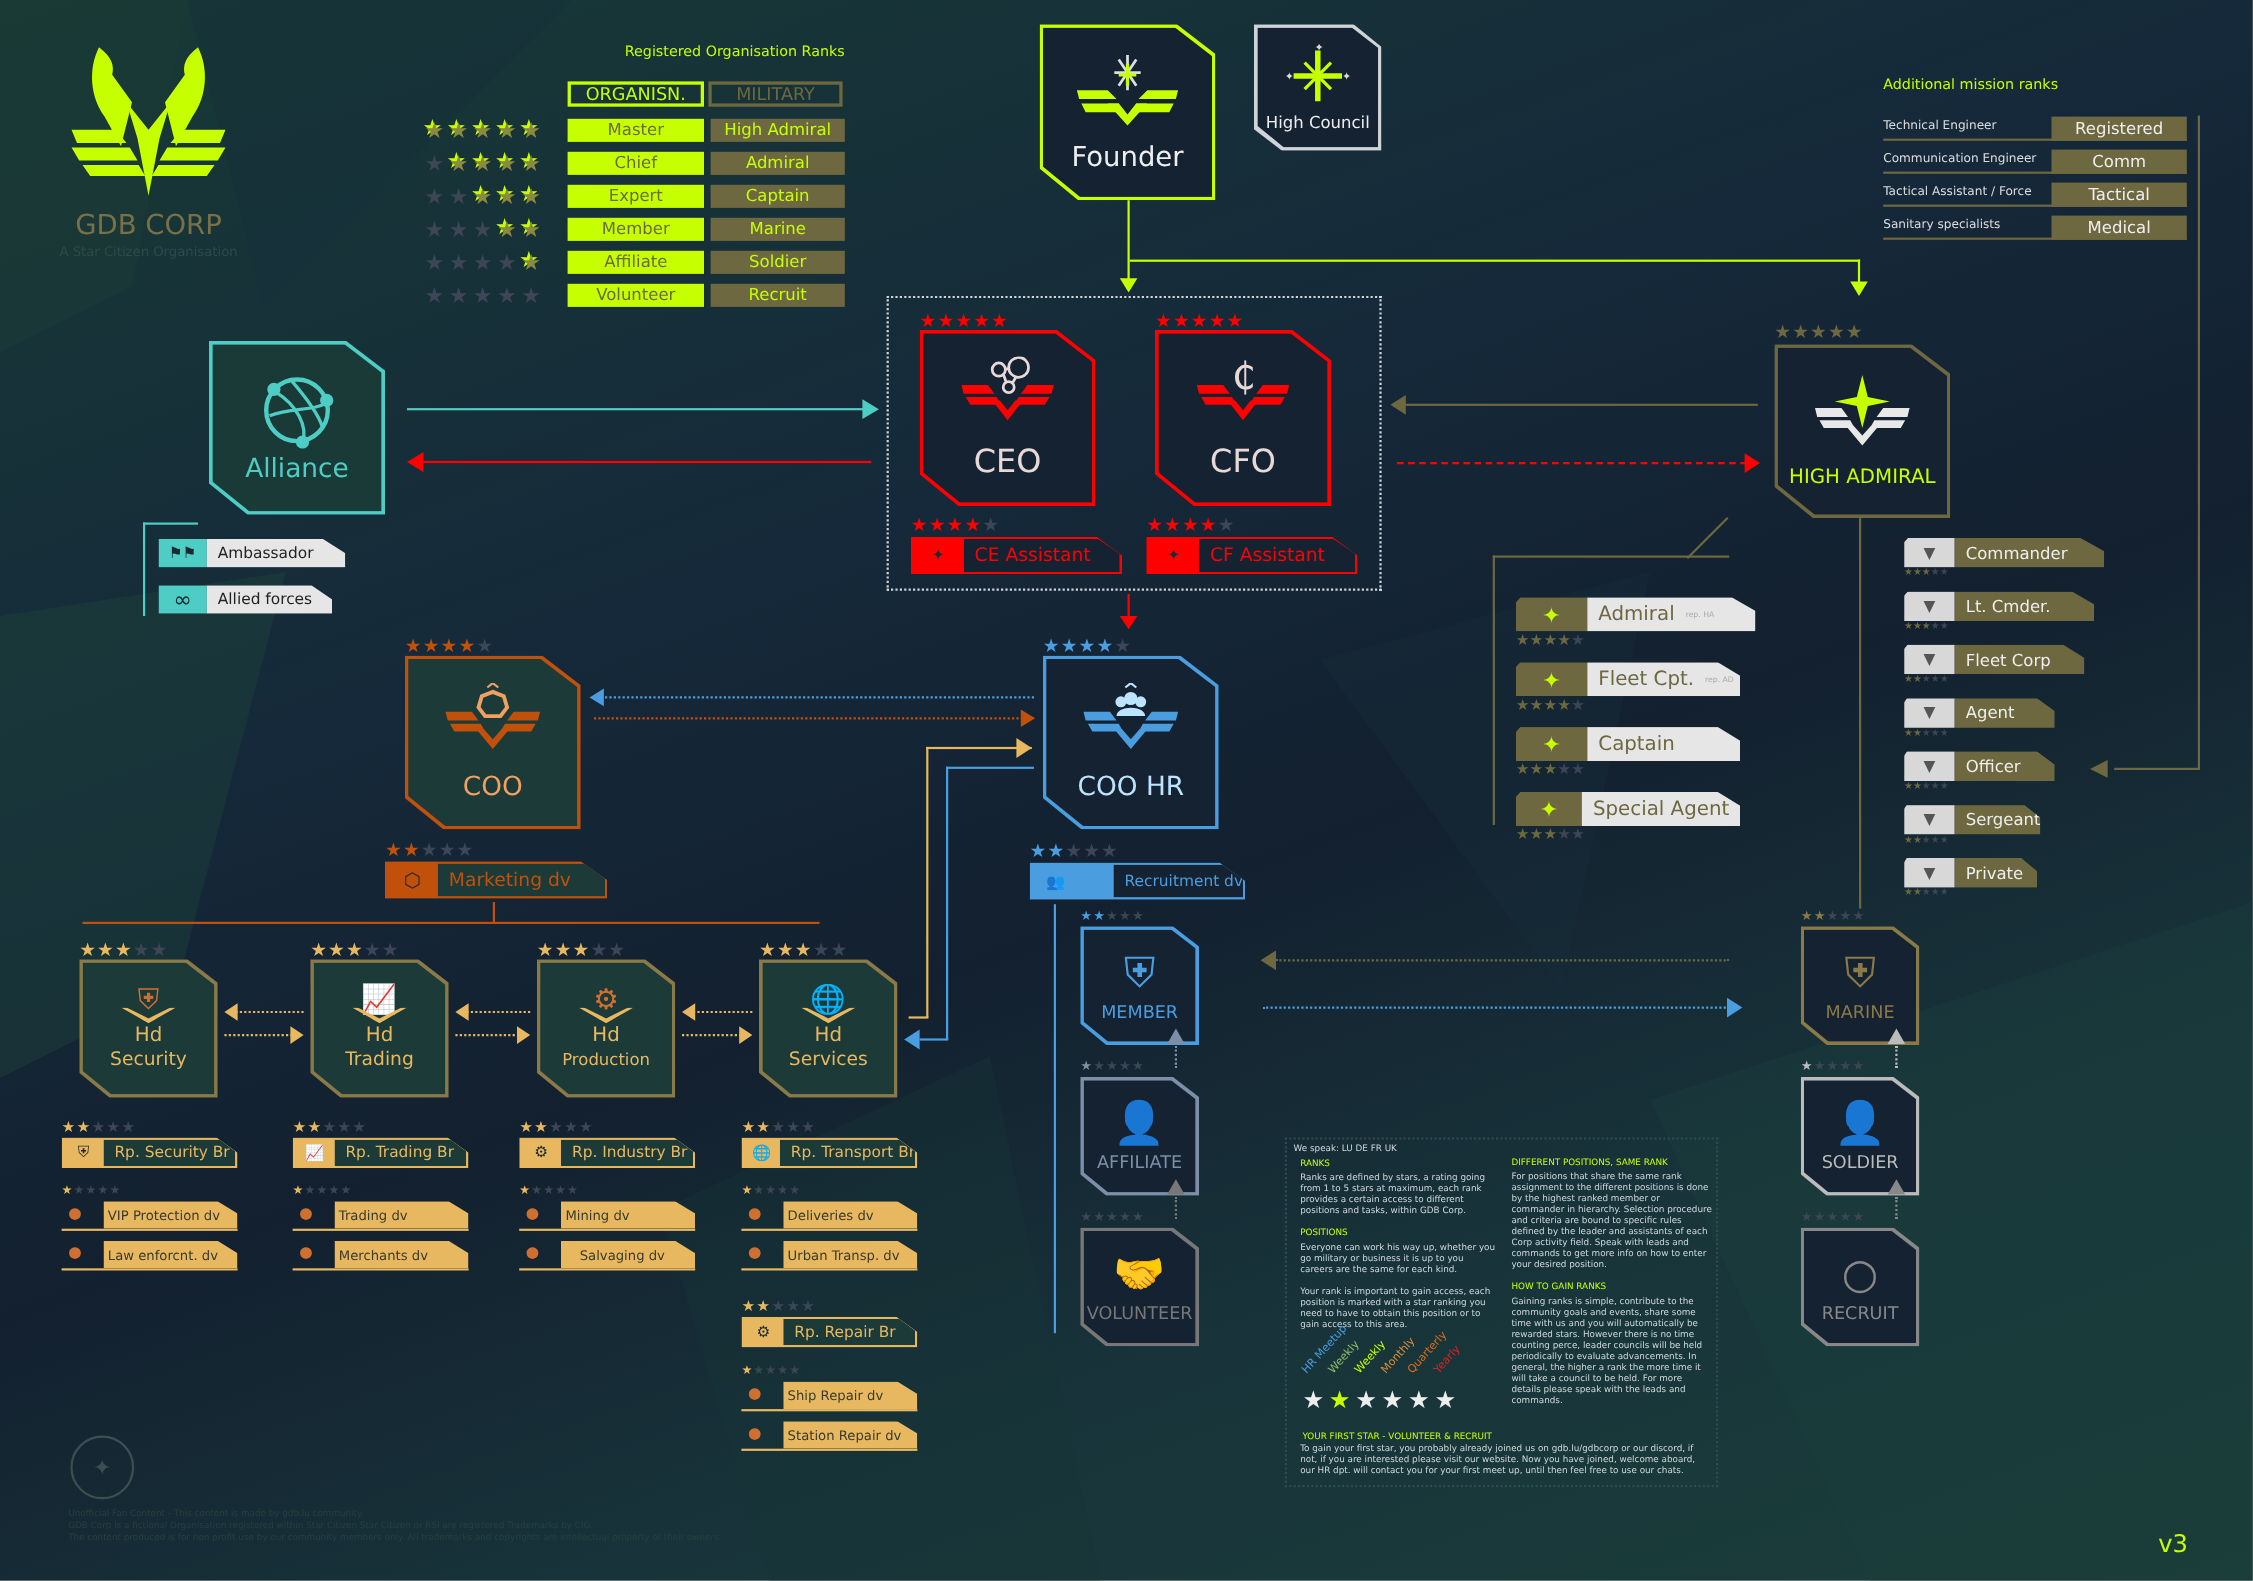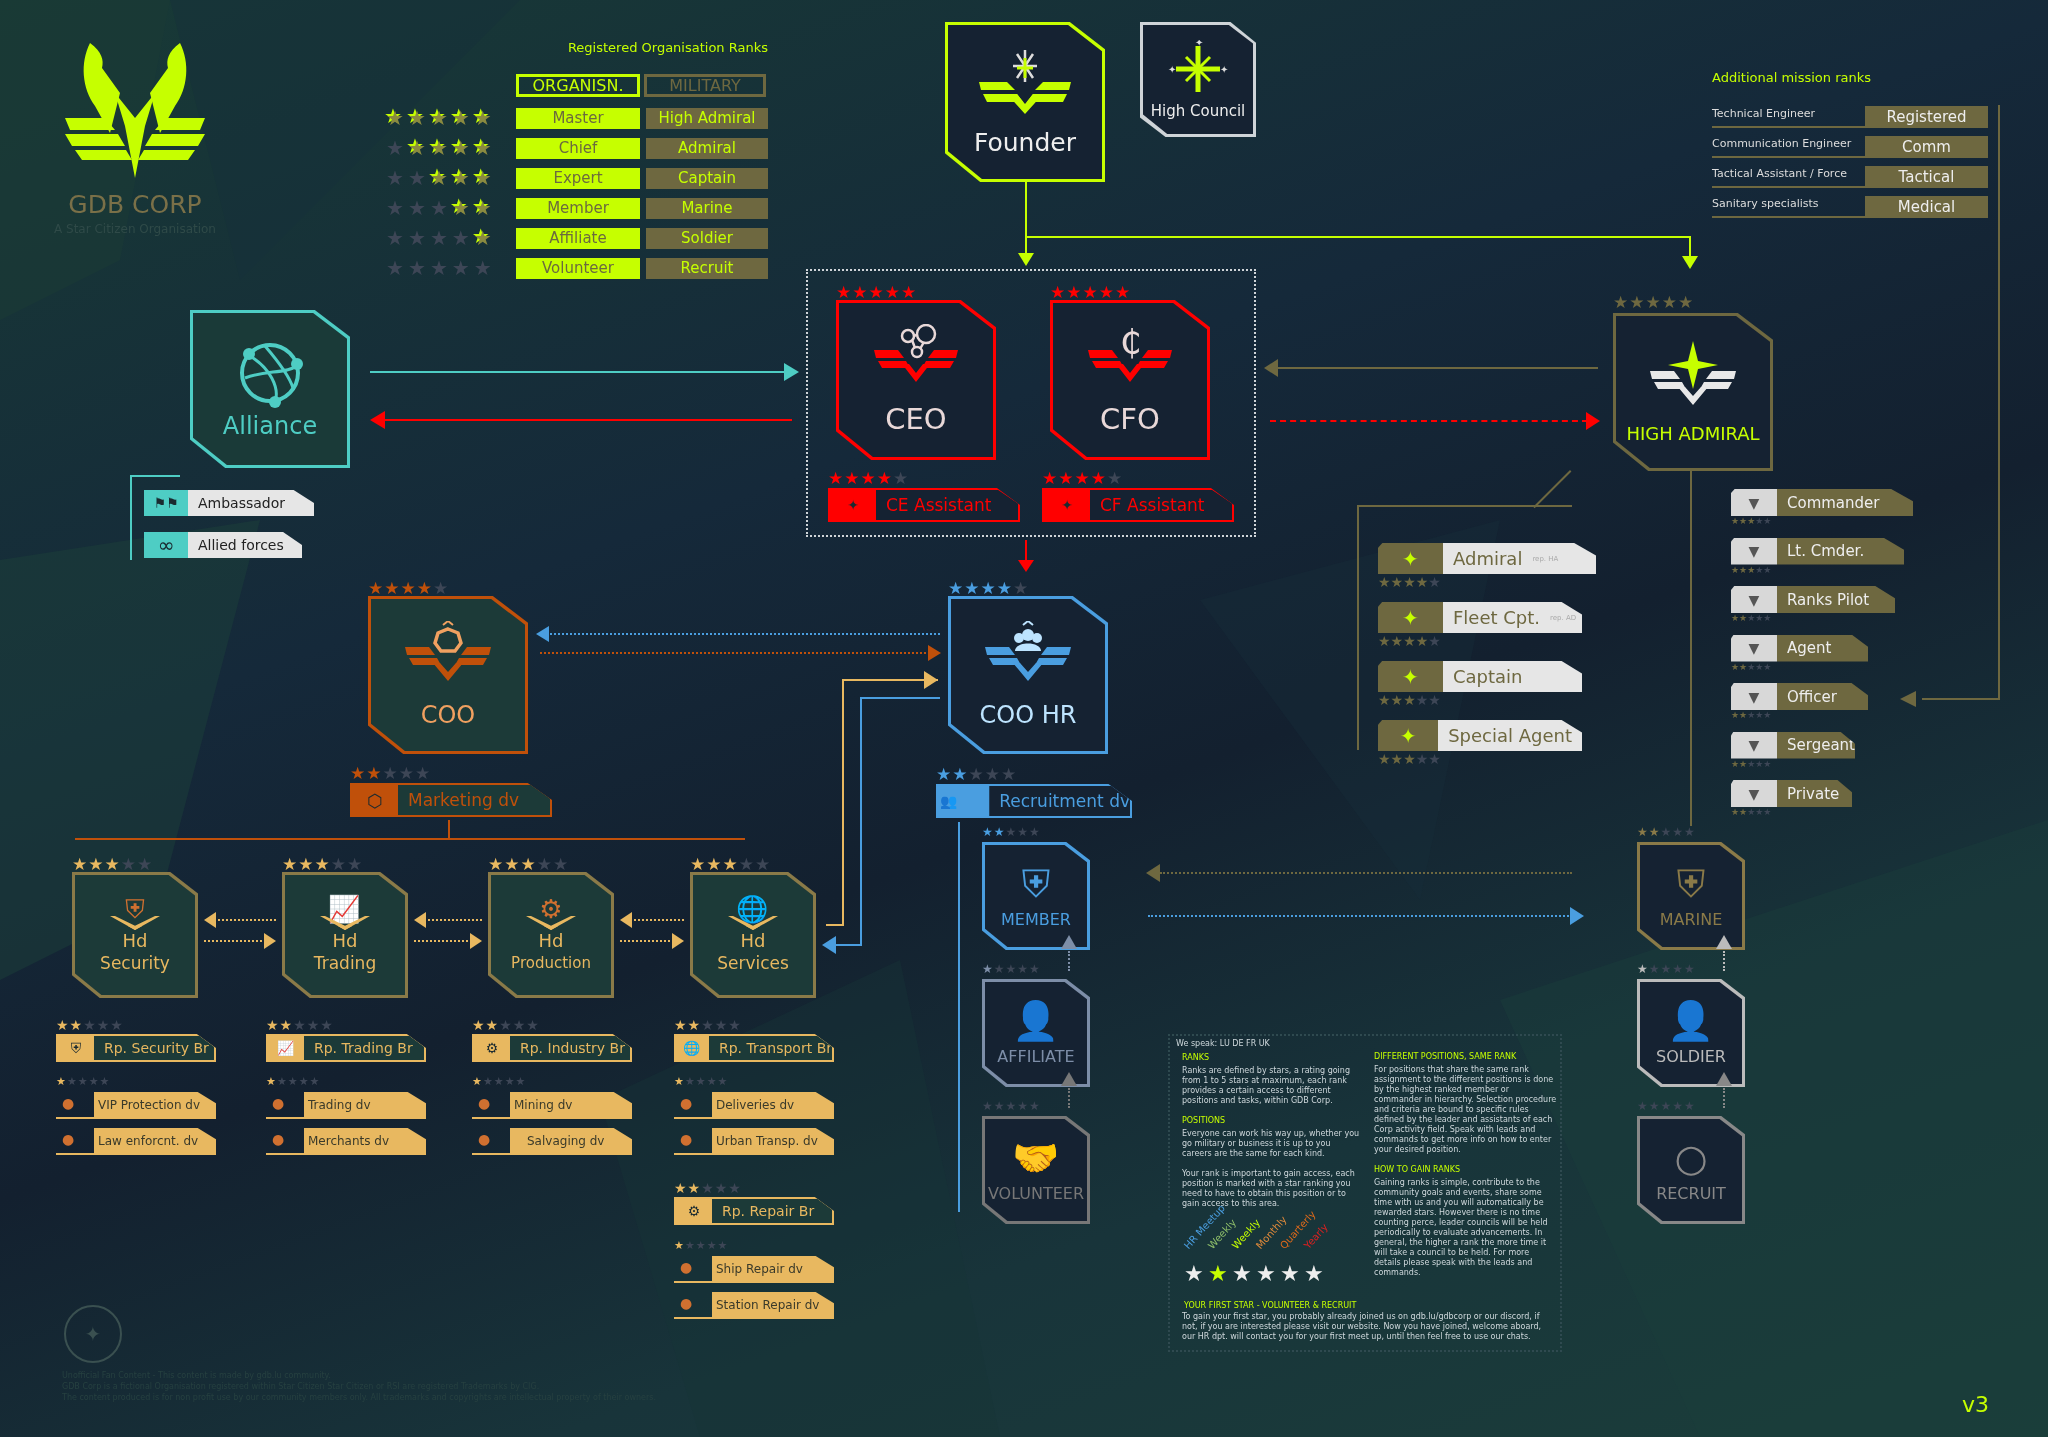--- a/index.html
+++ b/index.html
@@ -408,21 +408,21 @@
         <span style="color:#6e6840;font-size:9px">★</span>
         <span style="color:#6e6840;font-size:9px">★</span>
         <span style="color:#6e6840;font-size:9px">★</span>
         <span style="color:#3d4656;font-size:9px">★</span>
         <span style="color:#3d4656;font-size:9px">★</span>
       </div>
   </div>
     <div class="abs" style="left:1731px;top:586px;">
     <div class="tag" style="position:relative;width:164px;height:27px;clip-path:polygon(2% 0,88% 0,100% 45%,100% 100%,0 100%,0 15%);">
       <div class="ico" style="background:#d8d8d8;width:46px;color:#555;">▼</div>
-      <div class="lbl" style="background:#6e6840;color:#eee;font-size:15px;">Ranks Pilot</div>
+      <div class="lbl" style="background:#6e6840;color:#eee;font-size:15px;">Fleet Corp</div>
     </div>
     <div style="display:flex;">
         <span style="color:#6e6840;font-size:9px">★</span>
         <span style="color:#6e6840;font-size:9px">★</span>
         <span style="color:#3d4656;font-size:9px">★</span>
         <span style="color:#3d4656;font-size:9px">★</span>
         <span style="color:#3d4656;font-size:9px">★</span>
       </div>
   </div>
     <div class="abs" style="left:1731px;top:634.5px;">
@@ -539,21 +539,21 @@
 </div>
 <div class="stars" style="left:936px;top:766px;">
     <span style="color:#4a9ee0;font-size:17px">★</span>
     <span style="color:#4a9ee0;font-size:17px">★</span>
     <span style="color:#3d4656;font-size:17px">★</span>
     <span style="color:#3d4656;font-size:17px">★</span>
     <span style="color:#3d4656;font-size:17px">★</span>
   </div>
 <div class="tag" style="left:936px;top:784px;width:196px;height:34px;background:#4a9ee0;padding:2px;">
   <div class="ico" style="background:#4a9ee0;color:#1a2a30;width:46px;">👥</div>
-  <div class="lbl" style="background:#152232;color:#4a9ee0;font-size:17px;clip-path:polygon(0 0,88% 0,100% 45%,100% 100%,0 100%);margin-left:30px;">Recruitment dv</div>
+  <div class="lbl" style="background:#152232;color:#4a9ee0;font-size:14px;clip-path:polygon(0 0,88% 0,100% 45%,100% 100%,0 100%);margin-left:30px;">Recruitment dv</div>
 </div>
 <div class="abs" style="left:958px;top:822px;width:2px;height:390px;background:#4a9ee0;"></div>
 
 <div class="abs" style="left:842px;top:679px;width:96px;height:2px;background:#e8b860;"></div>
 <div class="abs" style="left:842px;top:679px;width:2px;height:246px;background:#e8b860;"></div>
 <div class="abs" style="left:826px;top:924px;width:18px;height:2px;background:#e8b860;"></div>
 <div class="abs" style="left:924px;top:671px;border-top:9px solid transparent;border-bottom:9px solid transparent;border-left:14px solid #e8b860;"></div>
 <div class="abs" style="left:860px;top:697px;width:80px;height:2px;background:#4a9ee0;"></div>
 <div class="abs" style="left:860px;top:697px;width:2px;height:248px;background:#4a9ee0;"></div>
 <div class="abs" style="left:836px;top:944px;width:26px;height:2px;background:#4a9ee0;"></div>

